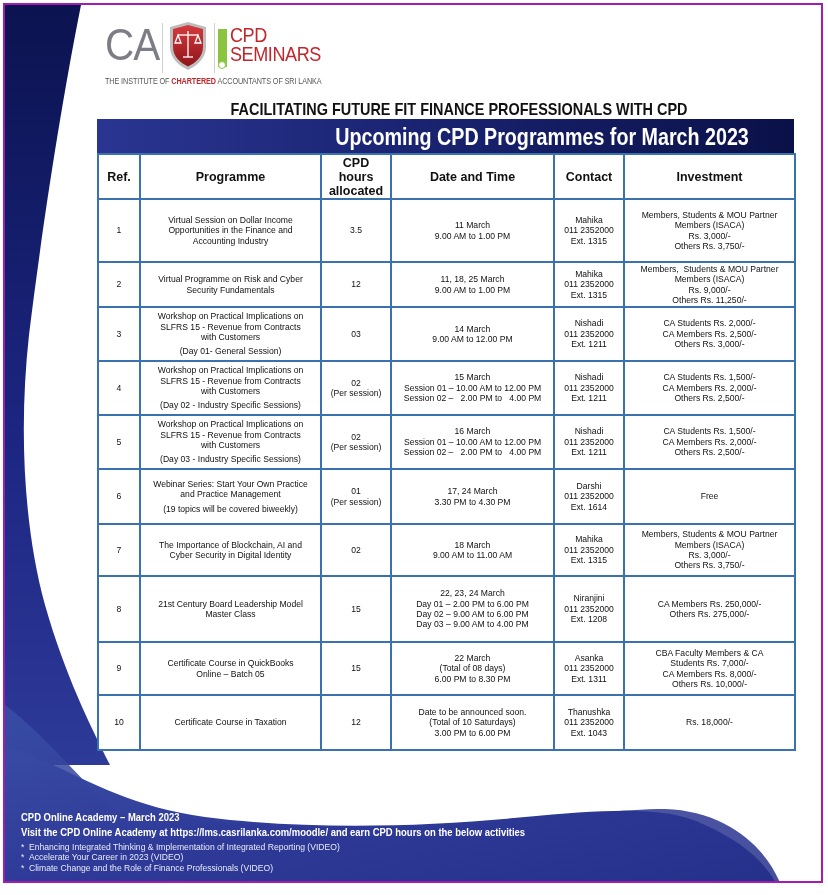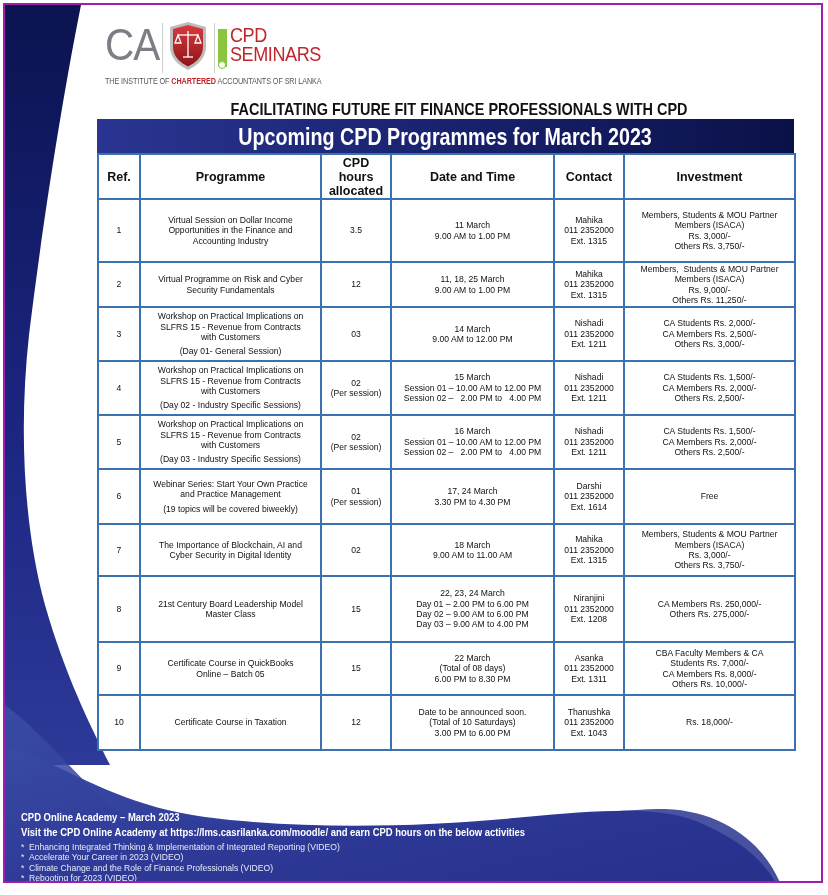--- a/index.html
+++ b/index.html
@@ -17,21 +17,21 @@
   .logo-sep2 { position: absolute; left: 109px; top: 4px; width: 1px; height: 50px; background: #cfcfcf; }
   .logo-green { position: absolute; left: 113px; top: 10px; width: 9px; height: 38px; background: #8bc53f; }
   .logo-green-dot { position: absolute; left: 113px; top: 42px; width: 8px; height: 8px; border-radius: 50%; background: #ffffff; border: 1px solid #8bc53f; box-sizing: border-box; }
   .logo-cpd { position: absolute; left: 125px; top: 6px; font-size: 21px; font-weight: 400; color: #c0272d; line-height: 20px; transform: scaleX(0.86); transform-origin: left; letter-spacing: -0.5px; }
   .logo-sem { position: absolute; left: 125px; top: 25px; font-size: 21px; font-weight: 400; color: #c0272d; line-height: 20px; transform: scaleX(0.86); transform-origin: left; letter-spacing: -0.5px; }
   .logo-sub { position: absolute; left: 0; top: 57px; font-size: 8.6px; color: #555; white-space: nowrap; transform: scaleX(0.84); transform-origin: left; letter-spacing: -0.1px; }
   .logo-sub .red { color: #c0272d; font-weight: 700; }
 
   .tagline { position: absolute; left: 95px; top: 95px; width: 718px; text-align: center; font-family: "Liberation Sans", sans-serif; font-weight: 700; font-size: 17px; color: #111; transform: scaleX(0.85); transform-origin: center; letter-spacing: 0px; white-space: nowrap; }
 
-  .banner { position: absolute; left: 92px; top: 114px; width: 697px; height: 36px; background: linear-gradient(90deg, #2a3592 0%, #17206a 55%, #0a1148 100%); color: #fff; text-align: center; font-size: 24px; font-weight: 700; line-height: 36px; }
+  .banner { position: absolute; left: 92px; top: 114px; width: 697px; height: 36px; background: linear-gradient(90deg, #2a3592 0%, #17206a 55%, #0a1148 100%); color: #fff; text-align: right; font-size: 24px; font-weight: 700; line-height: 36px; }
   .banner span { display: inline-block; transform: scaleX(0.82); transform-origin: center; white-space: nowrap; }
 
   table.prog { position: absolute; left: 92px; top: 148px; width: 697px; border-collapse: collapse; table-layout: fixed; background: #ffffff; font-family: "Liberation Sans", sans-serif; }
   table.prog td, table.prog th { border: 2px solid #3a72b0; text-align: center; vertical-align: middle; padding: 0 2px; color: #111; }
   table.prog th { font-size: 12.5px; font-weight: 700; line-height: 14px; height: 43px; }
   table.prog td { font-size: 8.6px; line-height: 10.4px; }
   .sub-note { display: block; margin-top: 4px; }
   .lines span { display: block; }
   .pre { white-space: pre; }
 
@@ -401,16 +401,15 @@
       </tbody>
   </table>
 
   <div class="footer">
     <div class="footer-title">CPD Online Academy – March 2023</div>
     <div class="footer-visit">Visit the CPD Online Academy at https://lms.casrilanka.com/moodle/ and earn CPD hours on the below activities</div>
     <ul class="footer-list">
       <li><span class="bul">*</span><span>Enhancing Integrated Thinking &amp; Implementation of Integrated Reporting (VIDEO)</span></li>
       <li><span class="bul">*</span><span>Accelerate Your Career in 2023 (VIDEO)</span></li>
       <li><span class="bul">*</span><span>Climate Change and the Role of Finance Professionals (VIDEO)</span></li>
-      <li><span class="bul">*</span><span>Rebooting for 2023 (VIDEO)</span></li>
     </ul>
   </div>
 </div>
 
 </body></html>

